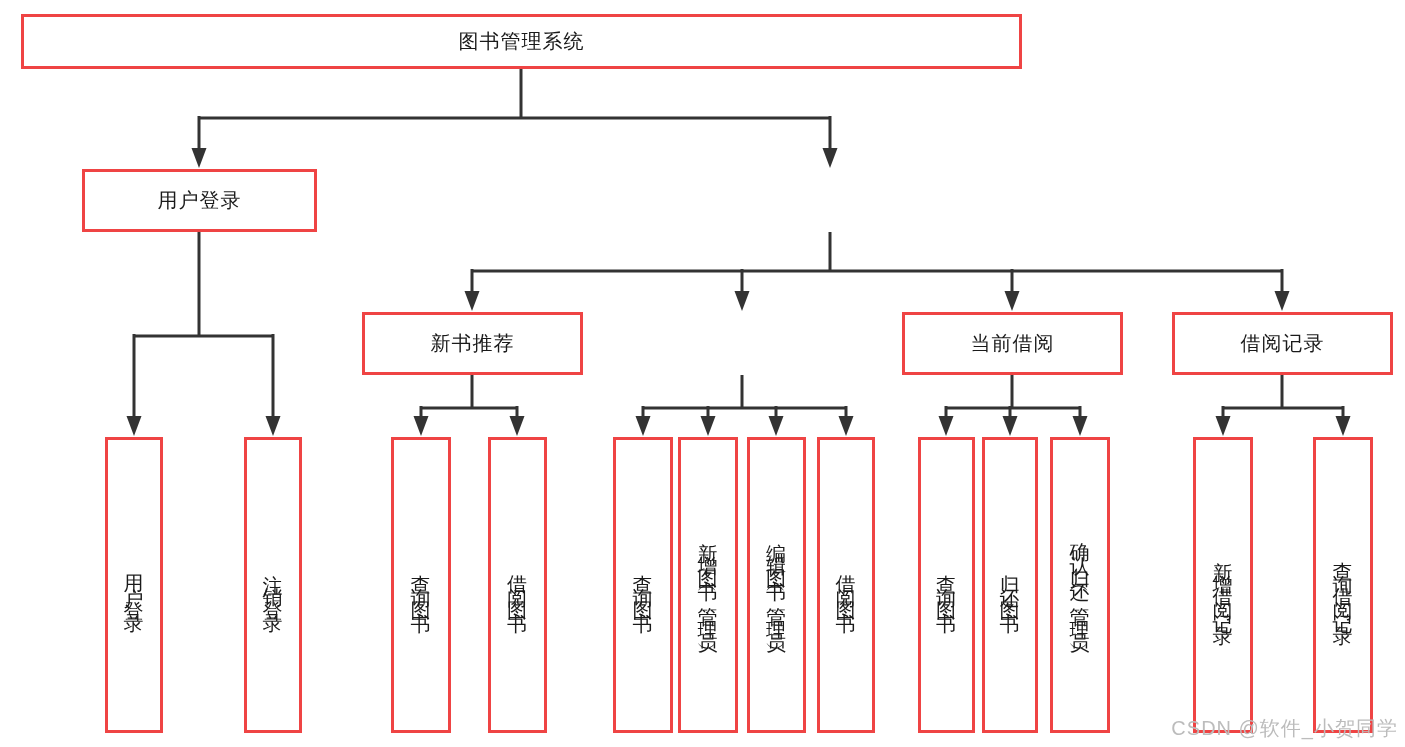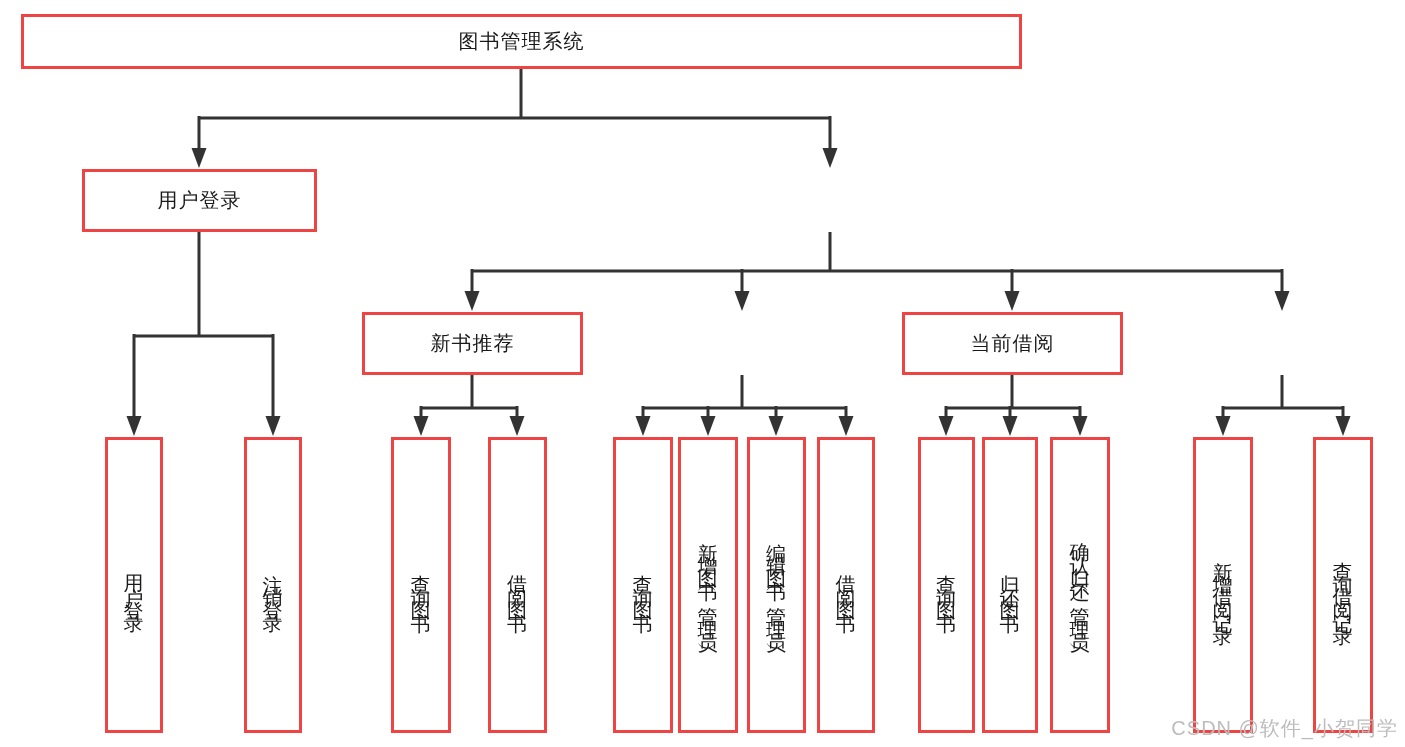--- a/index.html
+++ b/index.html
@@ -125,20 +125,23 @@
   <div class="node lvl2" style="left:82px;">
     <span class="hlabel">用户登录</span>
   </div>
 
   <div class="node lvl3" style="left:362px;">
     <span class="hlabel">新书推荐</span>
   </div>
   <div class="node lvl3" style="left:902px;">
     <span class="hlabel">当前借阅</span>
   </div>
+  <div class="node lvl3" style="left:1172px;">
+    <span class="hlabel">借阅记录</span>
+  </div>
 
   <div class="node leaf" style="left:105px;width:58px;">
     <span class="vtext">用户登录</span>
   </div>
   <div class="node leaf" style="left:244px;width:58px;">
     <span class="vtext">注销登录</span>
   </div>
   <div class="node leaf" style="left:391px;width:60px;">
     <span class="vtext">查询图书</span>
   </div>

